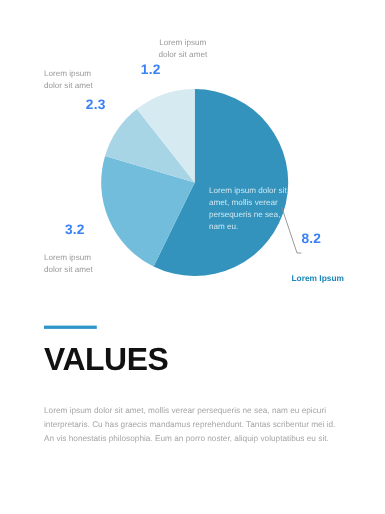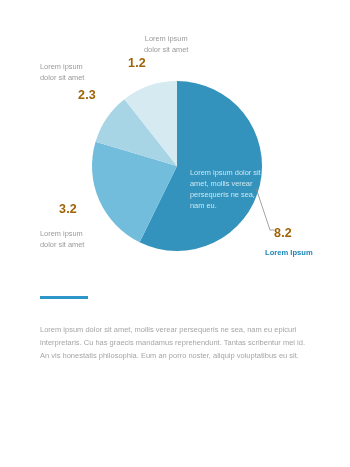--- a/index.html
+++ b/index.html
@@ -25,21 +25,21 @@
     height: 285px;
   }
   #pie-svg {
     position: absolute;
     left: 0;
     top: 0;
   }
 
   .value-label {
     position: absolute;
-    color: #a16207;
+    color: #3b82f6;
     font-weight: bold;
     font-size: 12.5px;
     letter-spacing: 0.2px;
     white-space: nowrap;
   }
   .desc-label {
     position: absolute;
     color: #9a9a9a;
     font-size: 7.4px;
     line-height: 1.42;
@@ -49,21 +49,21 @@
 
   #label-value-top    { left: 128px; top: 56px; }
   #label-desc-top     { left: 144px; top: 34px; }
 
   #label-value-left1  { left: 78px;  top: 88px; }
   #label-desc-left1   { left: 40px;  top: 62px; }
 
   #label-value-left2  { left: 59px;  top: 186px; margin-top: 16px; }
   #label-desc-left2   { left: 40px;  top: 229px; }
 
-  #label-value-right  { left: 274px; top: 226px; }
+  #label-value-right  { left: 274px; top: 210px; }
   #label-desc-right   { left: 265px; top: 248px;
                         color: #1b87b8; font-weight: bold; font-size: 7.6px; }
 
   #pie-center-text {
     position: absolute;
     left: 190px;
     top: 167px;
     width: 76px;
     color: #cfe7f1;
     font-size: 7.4px;
@@ -133,14 +133,15 @@
   </div>
 
   <div class="value-label" id="label-value-right">8.2</div>
   <div class="desc-label" id="label-desc-right">Lorem Ipsum</div>
 
   <div id="pie-center-text">Lorem ipsum dolor sit amet, mollis verear persequeris ne sea, nam eu.</div>
 </div>
 
 <div id="values-section">
   <div id="accent-bar"></div>
+  <h1 id="values-title">VALUES</h1>
   <p id="values-body">Lorem ipsum dolor sit amet, mollis verear persequeris ne sea, nam eu epicuri interpretaris. Cu has graecis mandamus reprehendunt. Tantas scribentur mei id. An vis honestatis philosophia. Eum an porro noster, aliquip voluptatibus eu sit.</p>
 </div>
 
 </body></html>

